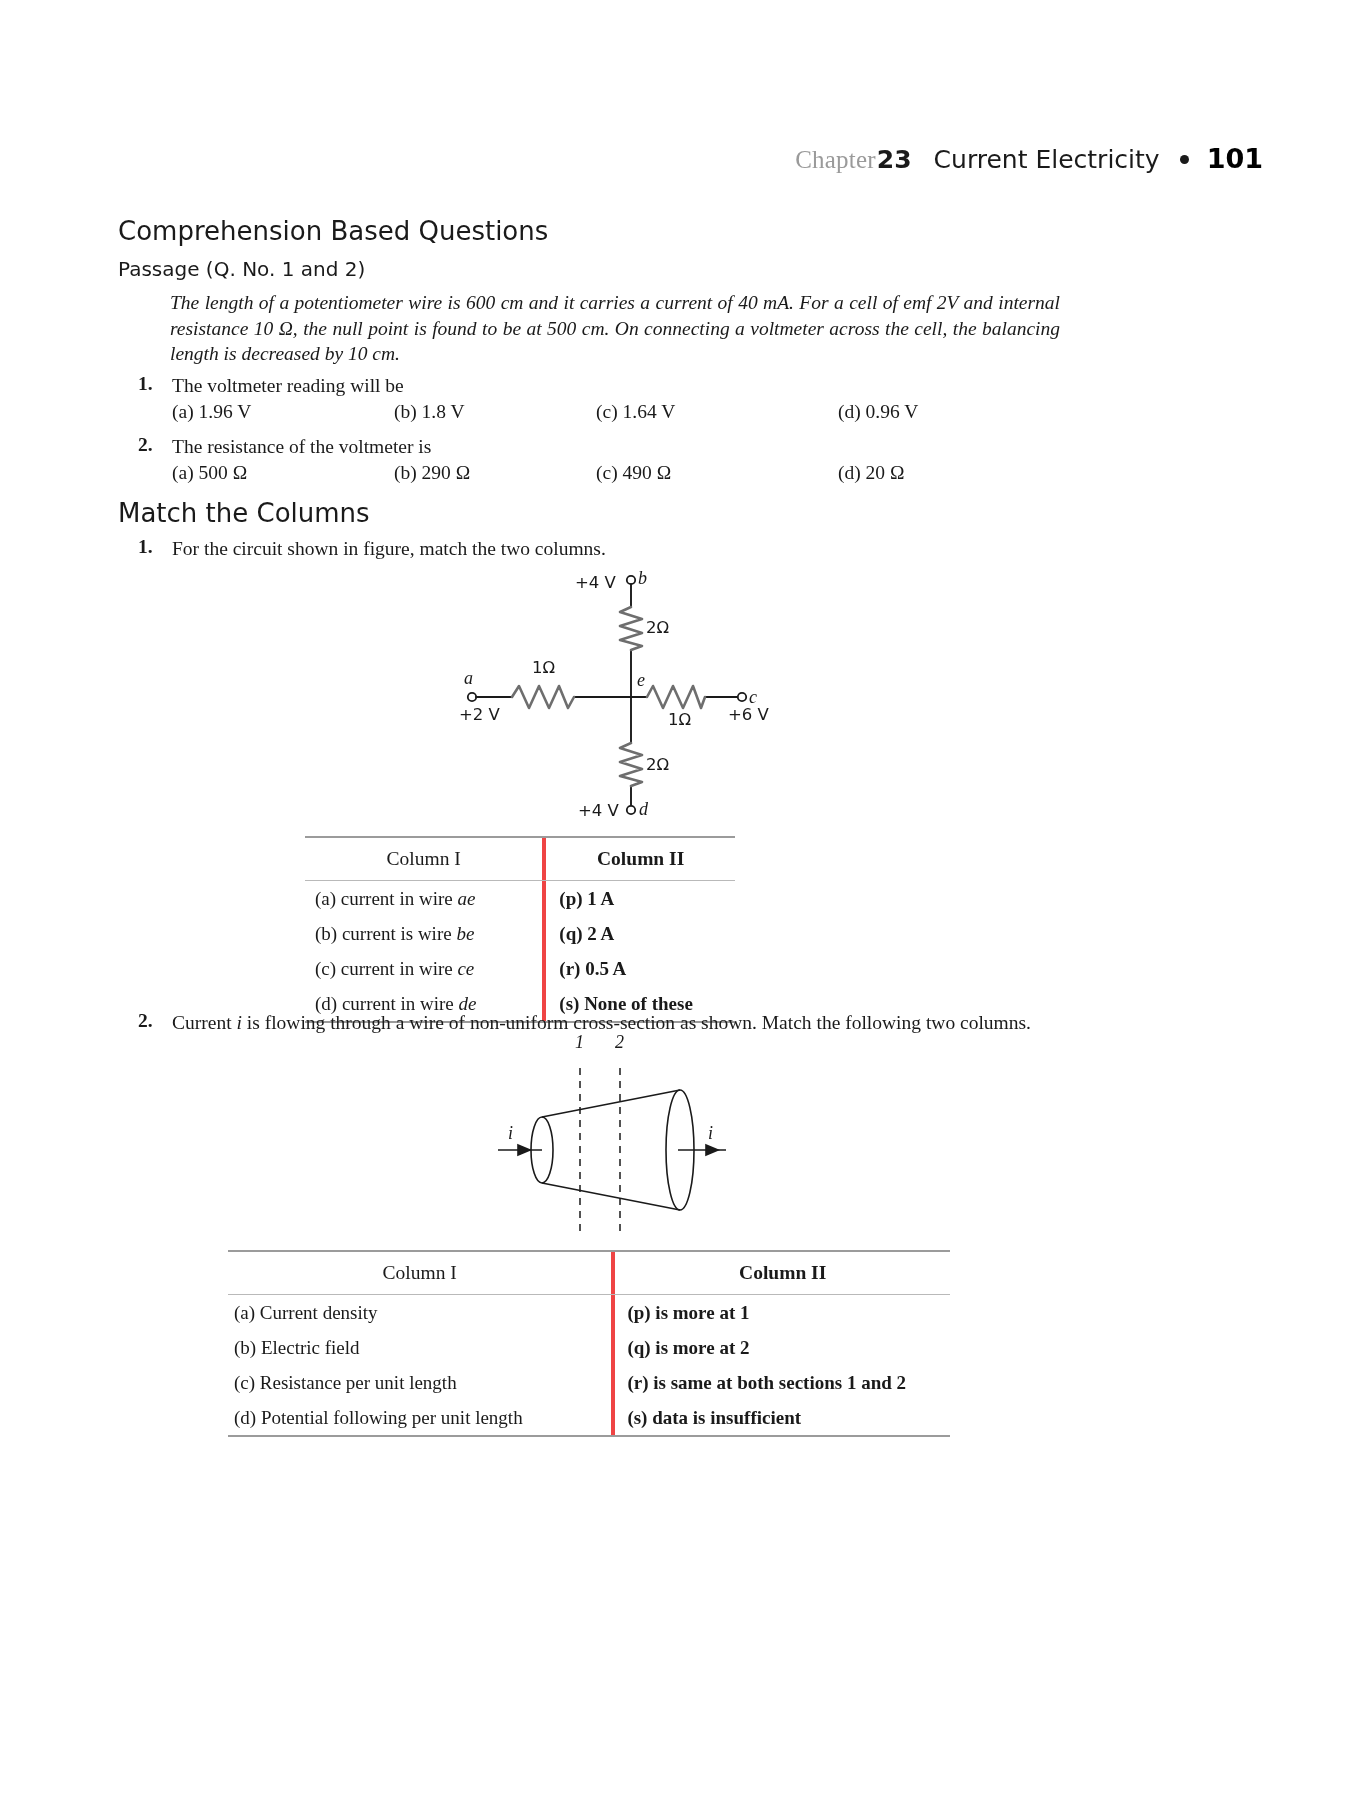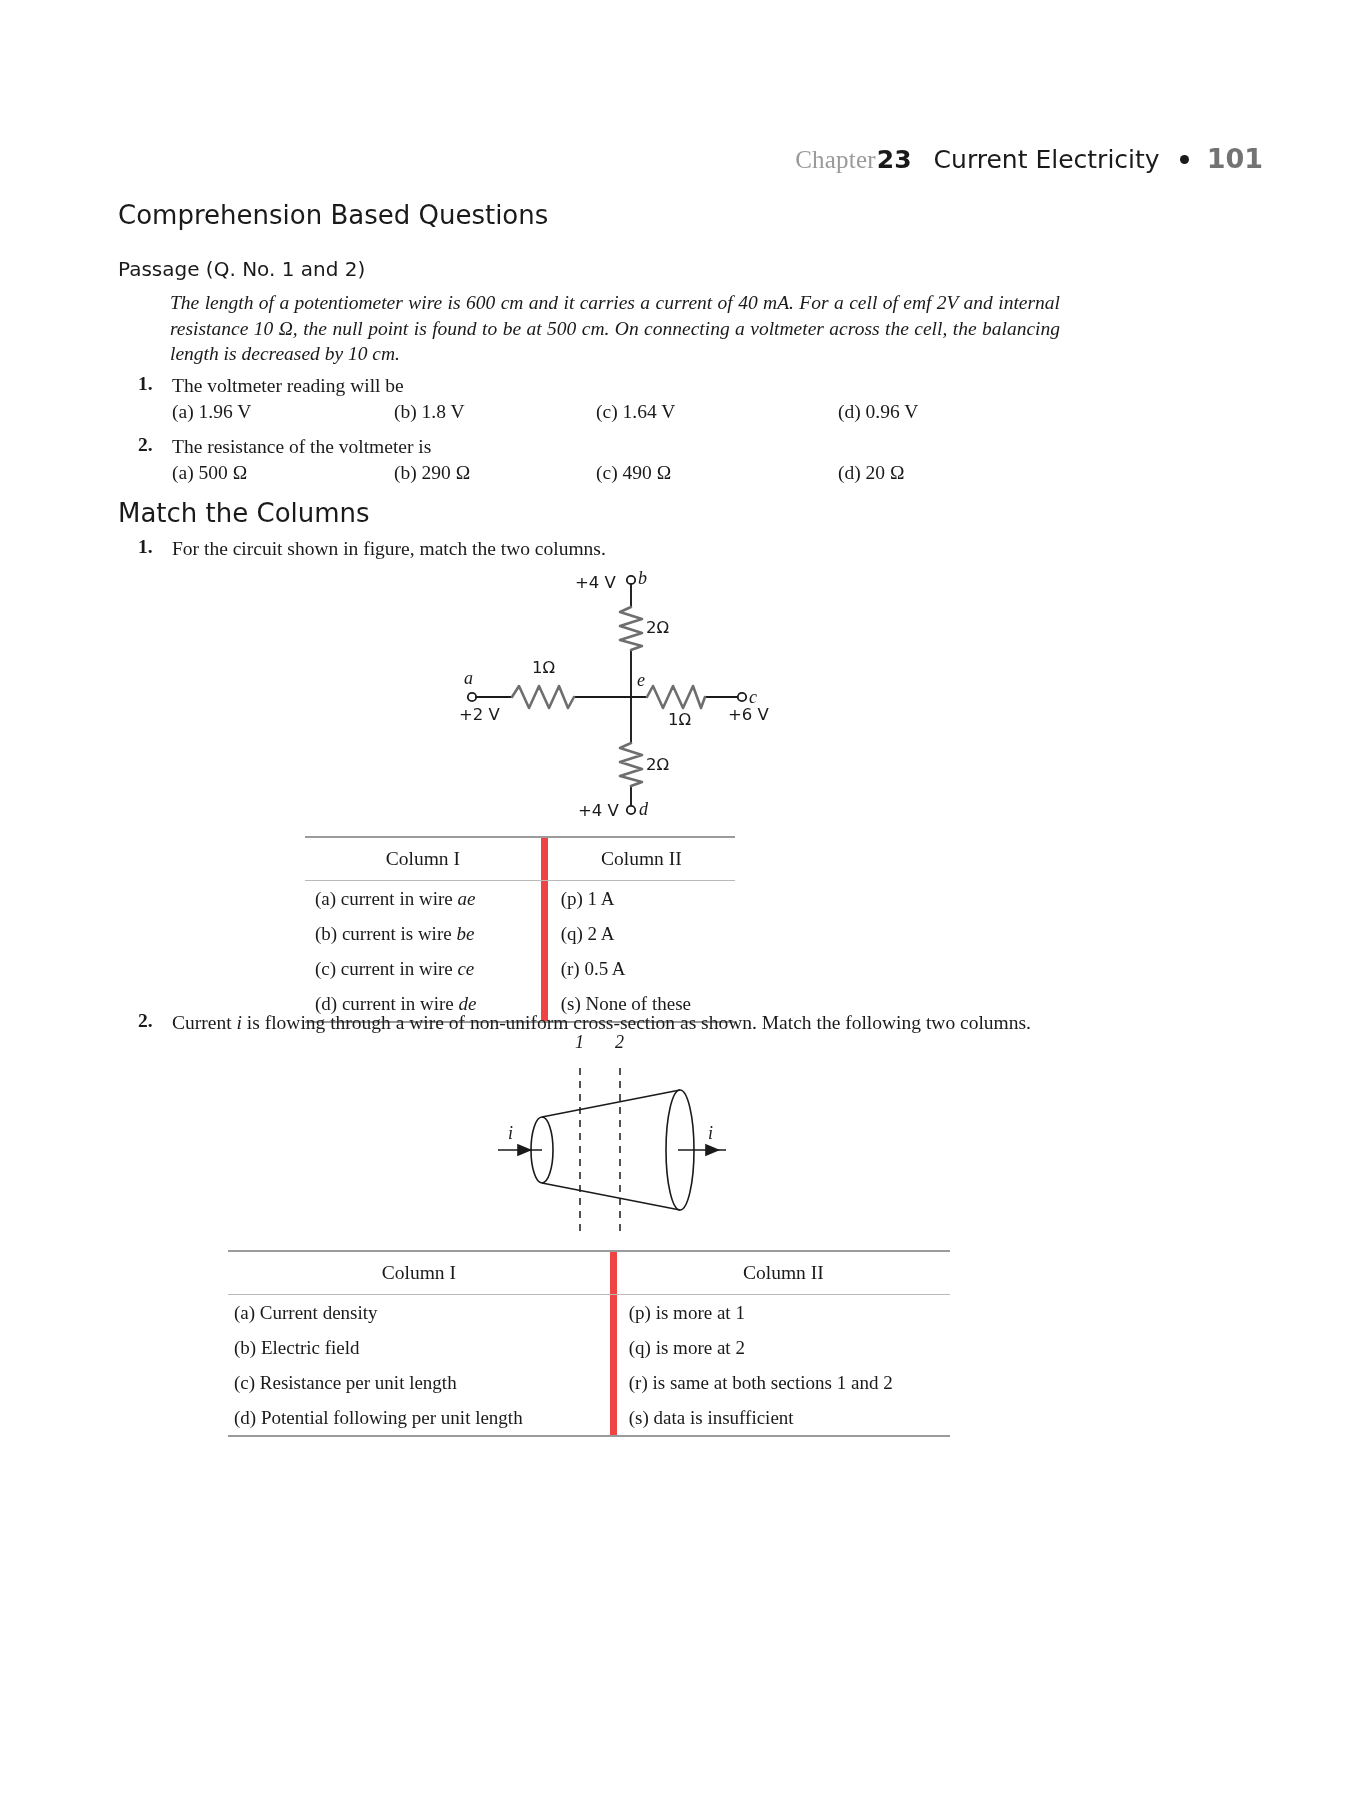--- a/index.html
+++ b/index.html
@@ -30,21 +30,21 @@
   .rh-title {
     font-family:"DejaVu Sans", sans-serif;
     font-size:25px; color:#1a1a1a; margin-left:22px; font-weight:400;
   }
   .rh-dot {
     display:inline-block; width:9px; height:9px; border-radius:50%;
     background:#1a1a1a; margin-left:20px; margin-right:18px; transform:translateY(-4px);
   }
   .rh-page {
     font-family:"DejaVu Sans", sans-serif;
-    font-size:27px; font-weight:bold; color:#737373;
+    font-size:27px; font-weight:bold; color:#000000;
   }
 
   
   .sec-h {
     position:absolute; left:118px;
     font-family:"DejaVu Sans", sans-serif;
     font-size:26px; font-weight:400; color:#1a1a1a; letter-spacing:0px;
   }
   .sub-h {
     position:absolute; left:118px;
@@ -87,21 +87,21 @@
   .mtable .trow { display:flex; }
   .mtable .hdr-line-top { border-top:2px solid #9b9b9b; }
   .mtable .hdr-line-mid { border-bottom:1px solid #b9b9b9; }
   .mcell {
     font-family:"Liberation Serif", serif; font-size:19px;
     padding:4px 0 4px 0; line-height:27px;
   }
   .mhead {
     text-align:center; font-size:19.5px; padding:7px 0 8px 0;
   }
-  .vdiv { border-left:7px solid #ef4444; }
+  .vdiv { border-left:4px solid #ef4444;font-weight:bold; }
 
   
   .fig { position:absolute; }
   .lbl {
     position:absolute; font-family:"DejaVu Sans", sans-serif;
     font-size:16.5px; color:#1a1a1a; white-space:nowrap;
   }
   .lbl-it {
     position:absolute; font-family:"Liberation Serif", serif;
     font-style:italic; font-size:18px; color:#1a1a1a; white-space:nowrap;
@@ -114,21 +114,21 @@
 <div class="page">
 
   <div class="runhead">
     <span class="rh-chapter">Chapter</span>
     <span class="rh-num">23</span>
     <span class="rh-title">Current Electricity</span>
     <span class="rh-dot"></span>
     <span class="rh-page">101</span>
   </div>
 
-  <div class="sec-h" style="top:200px;">Comprehension Based Questions</div>
+  <div class="sec-h" style="top:216px;">Comprehension Based Questions</div>
   <div class="sub-h" style="top:257px;">Passage (Q. No. 1 and 2)</div>
 
   <div class="passage" style="top:290px;">The length of a potentiometer wire is 600 cm and it carries a current of 40 mA. For a cell of emf 2V and internal resistance 10 Ω, the null point is found to be at 500 cm. On connecting a voltmeter across the cell, the balancing length is decreased by 10 cm.</div>
 
   <div class="qrow" style="top:373px;">
     <span class="qnum">1.</span>
     <div class="qtext">The voltmeter reading will be</div>
   </div>
   <div class="opts" style="top:401px;">
     <span class="o1">(a)  1.96 V</span>

